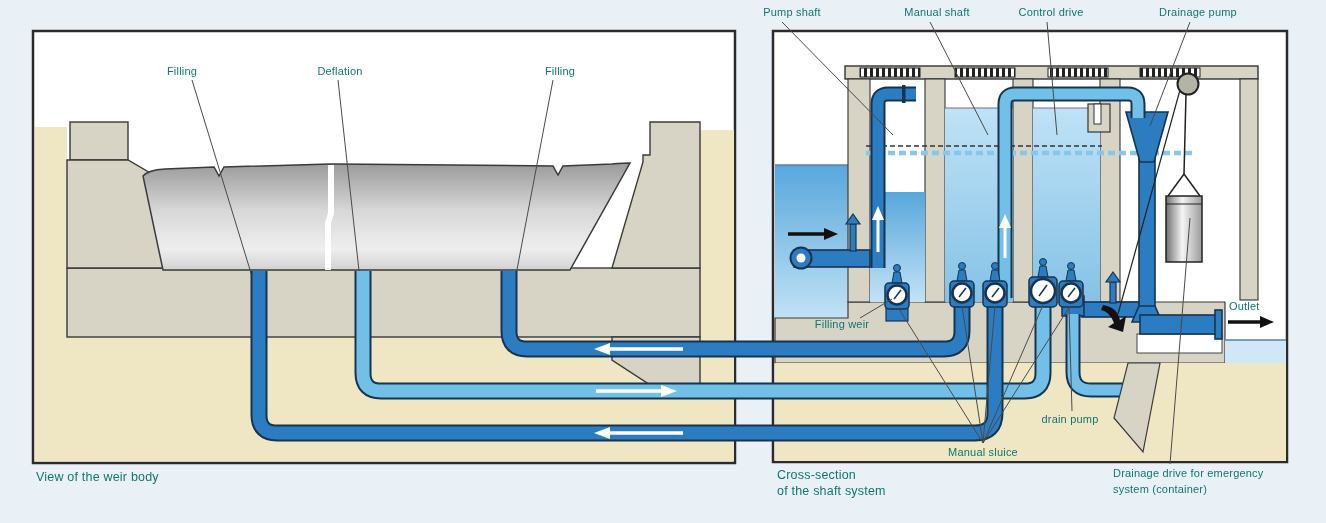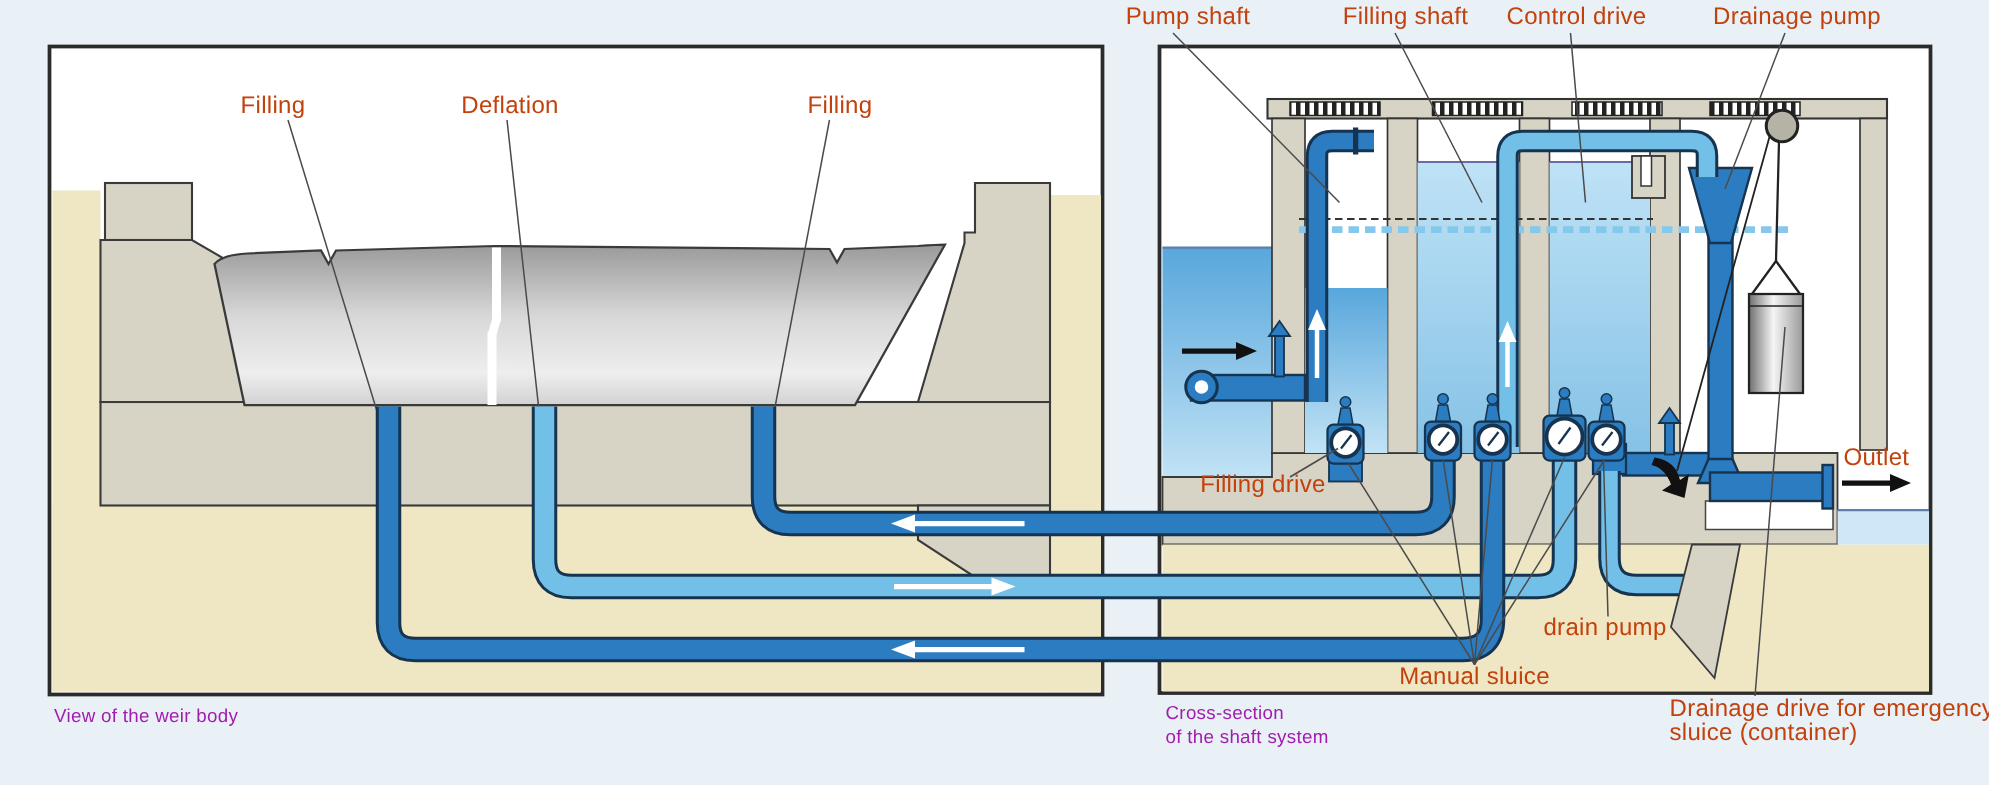--- a/index.html
+++ b/index.html
@@ -3,25 +3,25 @@
 <meta charset="utf-8">
 <style>
   html,body{margin:0;padding:0;}
   body{background:#dfe8ee;font-family:"Liberation Sans", sans-serif;}
   #canvas{
     position:relative;width:1326px;height:523px;background:#e9f1f6;
     overflow:hidden;
   }
   #diagram-svg{position:absolute;left:0;top:0;}
   .lbl{
-    position:absolute;font-size:16px;color:#c2410c;letter-spacing:.2px;
+    position:absolute;font-size:11px;color:#0f766e;letter-spacing:.2px;
     white-space:nowrap;line-height:14px;
   }
   .lbl.centered{transform:translateX(-50%);}
-  .caption{font-size:12.5px;color:#a21caf;}
+  .caption{font-size:12.5px;color:#0f766e;}
 </style>
 </head>
 <body>
 
 <div id="canvas">
 
 <svg id="diagram-svg" width="1326" height="523" viewBox="0 0 1326 523">
   <defs>
     <linearGradient id="gWeir" x1="0" y1="0" x2="0" y2="1">
       <stop offset="0" stop-color="#9a9a9a"></stop>
@@ -270,28 +270,28 @@
     <line x1="1180" y1="90" x2="1118" y2="314" stroke-width="1.2" stroke="#222222"></line>
   </g>
 </svg>
 
 <span class="lbl centered" style="left:182px;top:64px">Filling</span>
 <span class="lbl centered" style="left:340px;top:64px">Deflation</span>
 <span class="lbl centered" style="left:560px;top:64px">Filling</span>
 <span class="lbl caption" style="left:36px;top:470px">View of the weir body</span>
 
 <span class="lbl centered" style="left:792px;top:5px">Pump shaft</span>
-<span class="lbl centered" style="left:937px;top:5px">Filling shaft</span>
+<span class="lbl centered" style="left:937px;top:5px">Manual shaft</span>
 <span class="lbl centered" style="left:1051px;top:5px">Control drive</span>
 <span class="lbl centered" style="left:1198px;top:5px">Drainage pump</span>
 
-<span class="lbl centered" style="left:842px;top:317px">Filling drive</span>
+<span class="lbl centered" style="left:842px;top:317px">Filling weir</span>
 <span class="lbl centered" style="left:983px;top:445px">Manual sluice</span>
 <span class="lbl centered" style="left:1070px;top:412px">drain pump</span>
 <span class="lbl" style="left:1229px;top:299px">Outlet</span>
 
 <span class="lbl" style="left:1113px;top:466px">Drainage drive for emergency</span>
-<span class="lbl" style="left:1113px;top:482px">sluice (container)</span>
+<span class="lbl" style="left:1113px;top:482px">system (container)</span>
 
 <span class="lbl caption" style="left:777px;top:468px">Cross-section</span>
 <span class="lbl caption" style="left:777px;top:484px">of the shaft system</span>
 
 </div>
 
 </body></html>

